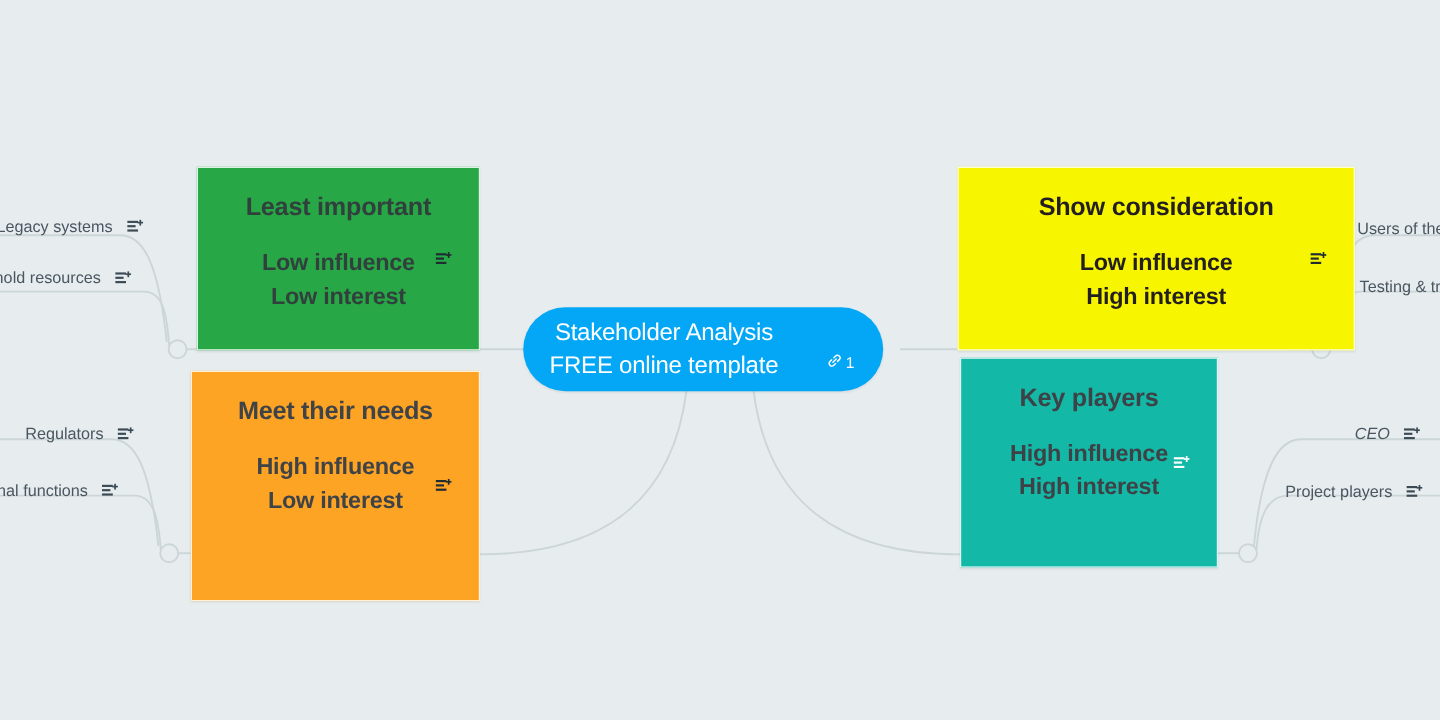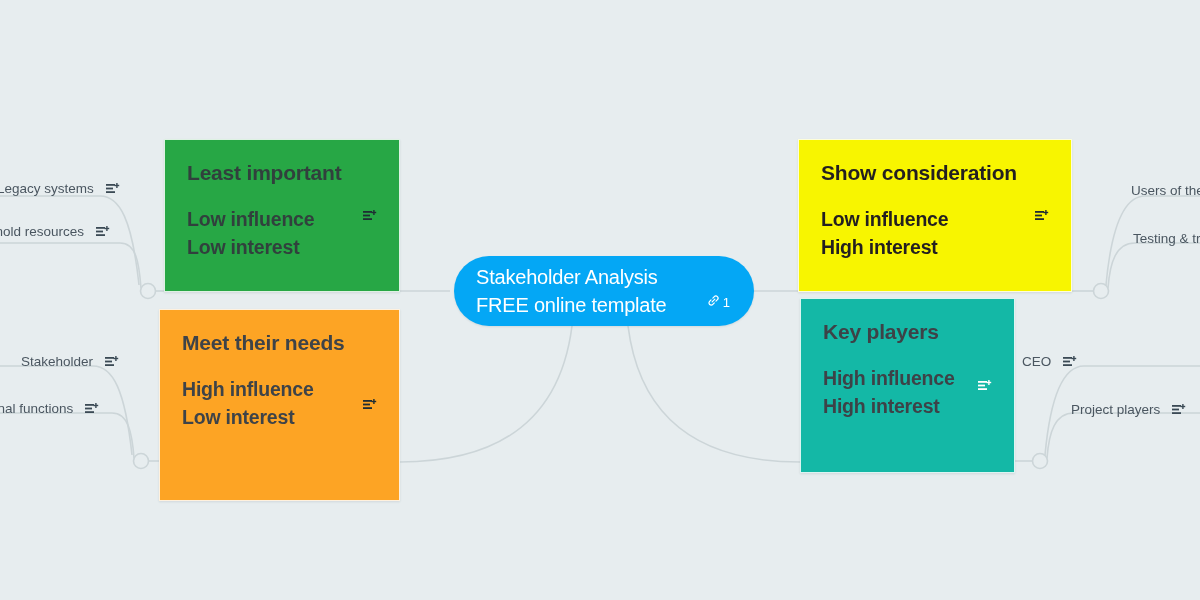--- a/index.html
+++ b/index.html
@@ -12,20 +12,21 @@
     background: #e7edef;
     font-family: "Liberation Sans", sans-serif;
     overflow: hidden;
     position: relative;
   }
   #canvas {
     position: absolute;
     inset: 0;
     width: 1200px;
     height: 600px;
+    text-align: center;
   }
   .edges {
     position: absolute;
     left: 0;
     top: 0;
     width: 1200px;
     height: 600px;
     pointer-events: none;
   }
 
@@ -52,28 +53,28 @@
     letter-spacing: -0.2px;
   }
   .quad .note-icon {
     position: absolute;
     right: 22px;
     top: 50%;
     transform: translateY(-50%);
   }
 
   #quad-green  { left: 164px; top: 139px; width: 236px; height: 153px; background: #27a745; color: #31403d; }
-  #quad-yellow { left: 798px; top: 139px; width: 274px; height: 153px; background: #f8f500; color: #231f20; }
+  #quad-yellow { left: 798px; top: 139px; width: 331px; height: 153px; background: #f8f500; color: #231f20; }
   #quad-orange { left: 159px; top: 309px; width: 241px; height: 192px; background: #fda424; color: #3e4348; }
   #quad-red    { left: 800px; top: 298px; width: 215px; height: 175px; background: #14b8a6; color: #3d4247; }
 
   
   #central-node {
     position: absolute;
-    left: 454px;
+    left: 436px;
     top: 256px;
     width: 300px;
     height: 70px;
     background: #04a7f5;
     border-radius: 35px;
     color: #ffffff;
     box-sizing: border-box;
     display: flex;
     align-items: center;
     padding-left: 22px;
@@ -107,21 +108,21 @@
     white-space: nowrap;
   }
   .leaf.right-clip { justify-content: flex-start; }
 
   #leaf-legacy     { left: -3px;   top: 181px; }
   #leaf-withhold   { left: -12px;  top: 224px; }
   #leaf-regulators { left: 21px;   top: 354px; }
   #leaf-opfunc     { left: -10px;  top: 401px; }
   #leaf-users      { left: 1131px; top: 183px; }
   #leaf-testing    { left: 1133px; top: 231px; }
-  #leaf-ceo        { left: 1022px; top: 354px; }
+  #leaf-ceo        { left: 1129px; top: 354px; font-style: italic; }
   #leaf-sponsor    { left: 1071px; top: 402px; }
 
   .note-icon svg { display: block; }
 </style>
 </head>
 <body>
 
 <div id="canvas">
 
   <svg class="edges" viewBox="0 0 1200 600" width="1200" height="600">
@@ -256,21 +257,21 @@
         <rect x="0" y="1" width="9" height="1.8" fill="#3b4a55"></rect>
         <rect x="0" y="4.6" width="7" height="1.8" fill="#3b4a55"></rect>
         <rect x="0" y="8.2" width="9" height="1.8" fill="#3b4a55"></rect>
         <rect x="10.2" y="0" width="1.4" height="5" fill="#3b4a55"></rect>
         <rect x="8.6" y="1.8" width="4.6" height="1.4" fill="#3b4a55"></rect>
       </svg>
     </span>
   </div>
 
   <div class="leaf" id="leaf-regulators">
-    <span>Stakeholder</span>
+    <span>Regulators</span>
     <span class="note-icon">
       <svg width="14" height="12" viewBox="0 0 14 12">
         <rect x="0" y="1" width="9" height="1.8" fill="#3b4a55"></rect>
         <rect x="0" y="4.6" width="7" height="1.8" fill="#3b4a55"></rect>
         <rect x="0" y="8.2" width="9" height="1.8" fill="#3b4a55"></rect>
         <rect x="10.2" y="0" width="1.4" height="5" fill="#3b4a55"></rect>
         <rect x="8.6" y="1.8" width="4.6" height="1.4" fill="#3b4a55"></rect>
       </svg>
     </span>
   </div>

